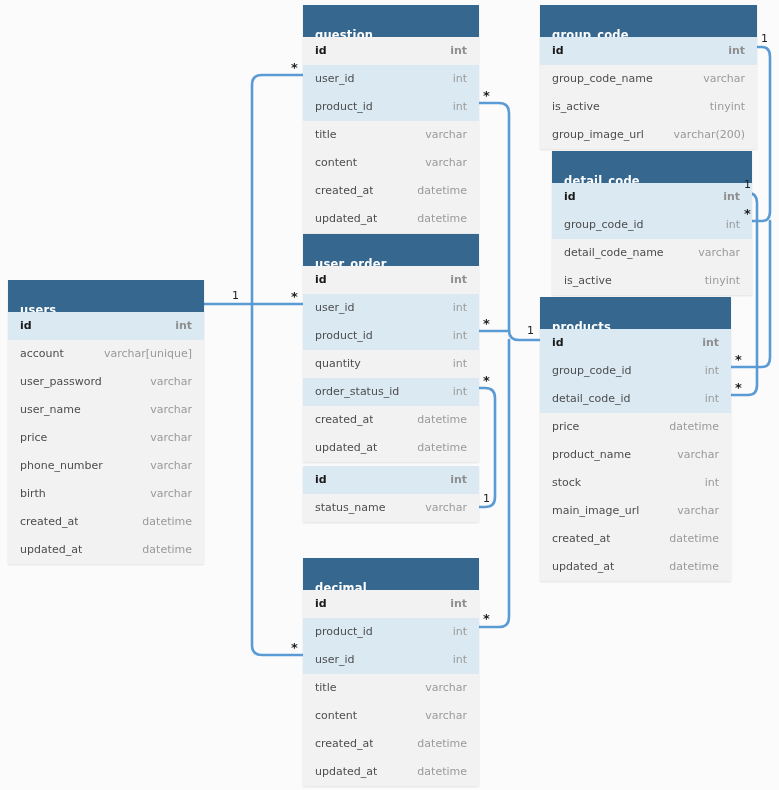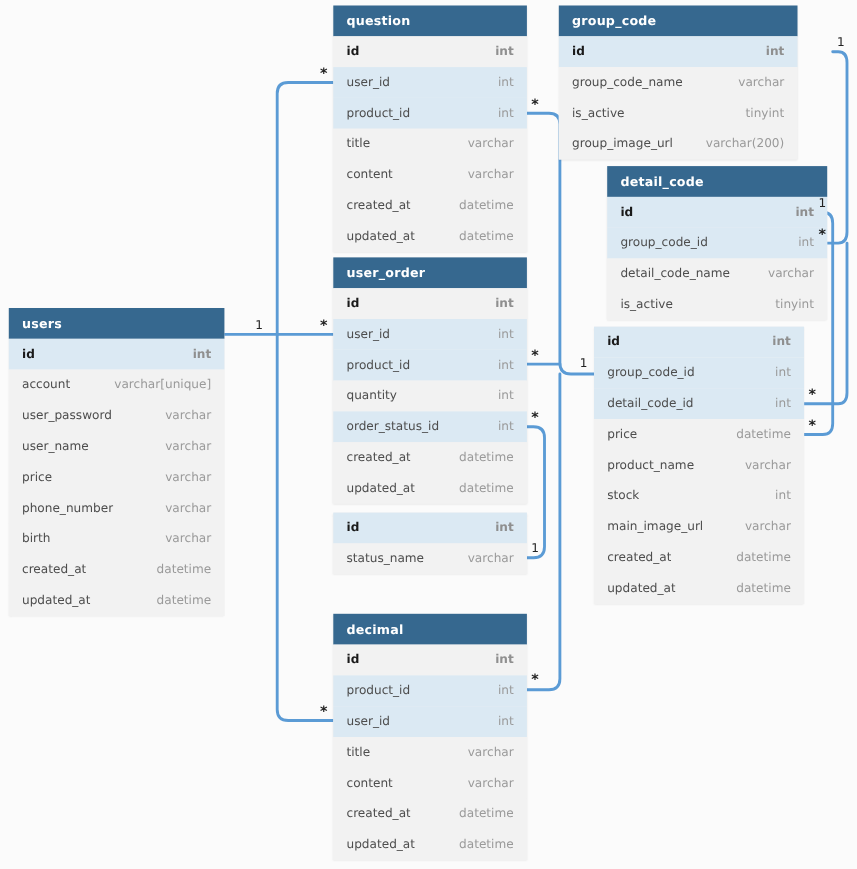--- a/index.html
+++ b/index.html
@@ -35,21 +35,21 @@
     box-shadow: 0 1px 2px rgba(0,0,0,0.10);
   }
   .entity-header {
     background: #36688f;
     color: #ffffff;
     font-size: 11.5px;
     font-weight: bold;
     letter-spacing: 0.2px;
     height: 28px;
     line-height: 28px;
-    padding: 0 12px;
+    padding: 16px 12px;
     box-sizing: border-box;
     overflow: hidden;
     white-space: nowrap;
   }
   .entity-body {
     padding: 0;
   }
   .field {
     height: 28px;
     line-height: 28px;
@@ -267,21 +267,21 @@
           <div class="field">
             <span class="fname">created_at</span>
             <span class="ftype">datetime</span>
           </div>
           <div class="field">
             <span class="fname">updated_at</span>
             <span class="ftype">datetime</span>
           </div>
         </div>
       </div>
-      <div class="entity" style="left: 508px; top: 5px; width: 217px;">
+      <div class="entity" style="left: 540px; top: 5px; width: 217px;">
         <div class="entity-header">group_code</div>
         <div class="entity-body">
           <div class="field key pk">
             <span class="fname">id</span>
             <span class="ftype">int</span>
           </div>
           <div class="field">
             <span class="fname">group_code_name</span>
             <span class="ftype">varchar</span>
           </div>
@@ -310,20 +310,21 @@
             <span class="fname">detail_code_name</span>
             <span class="ftype">varchar</span>
           </div>
           <div class="field">
             <span class="fname">is_active</span>
             <span class="ftype">tinyint</span>
           </div>
         </div>
       </div>
       <div class="entity" style="left: 540px; top: 297px; width: 191px;">
+        <div class="entity-header">products</div>
         <div class="entity-body">
           <div class="field key pk">
             <span class="fname">id</span>
             <span class="ftype">int</span>
           </div>
           <div class="field key">
             <span class="fname">group_code_id</span>
             <span class="ftype">int</span>
           </div>
           <div class="field key">

